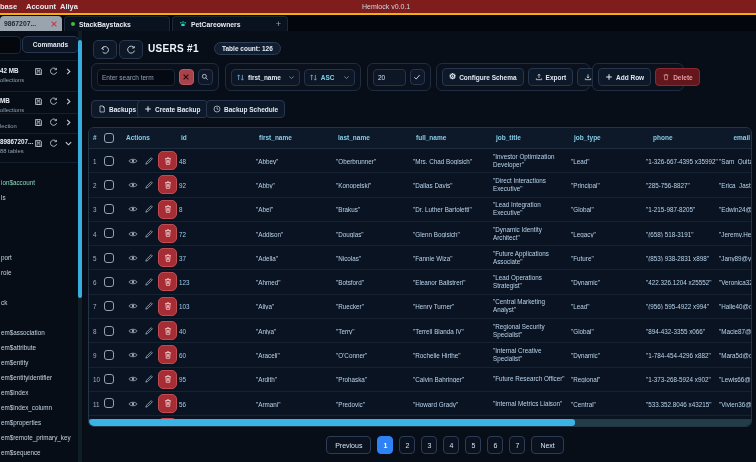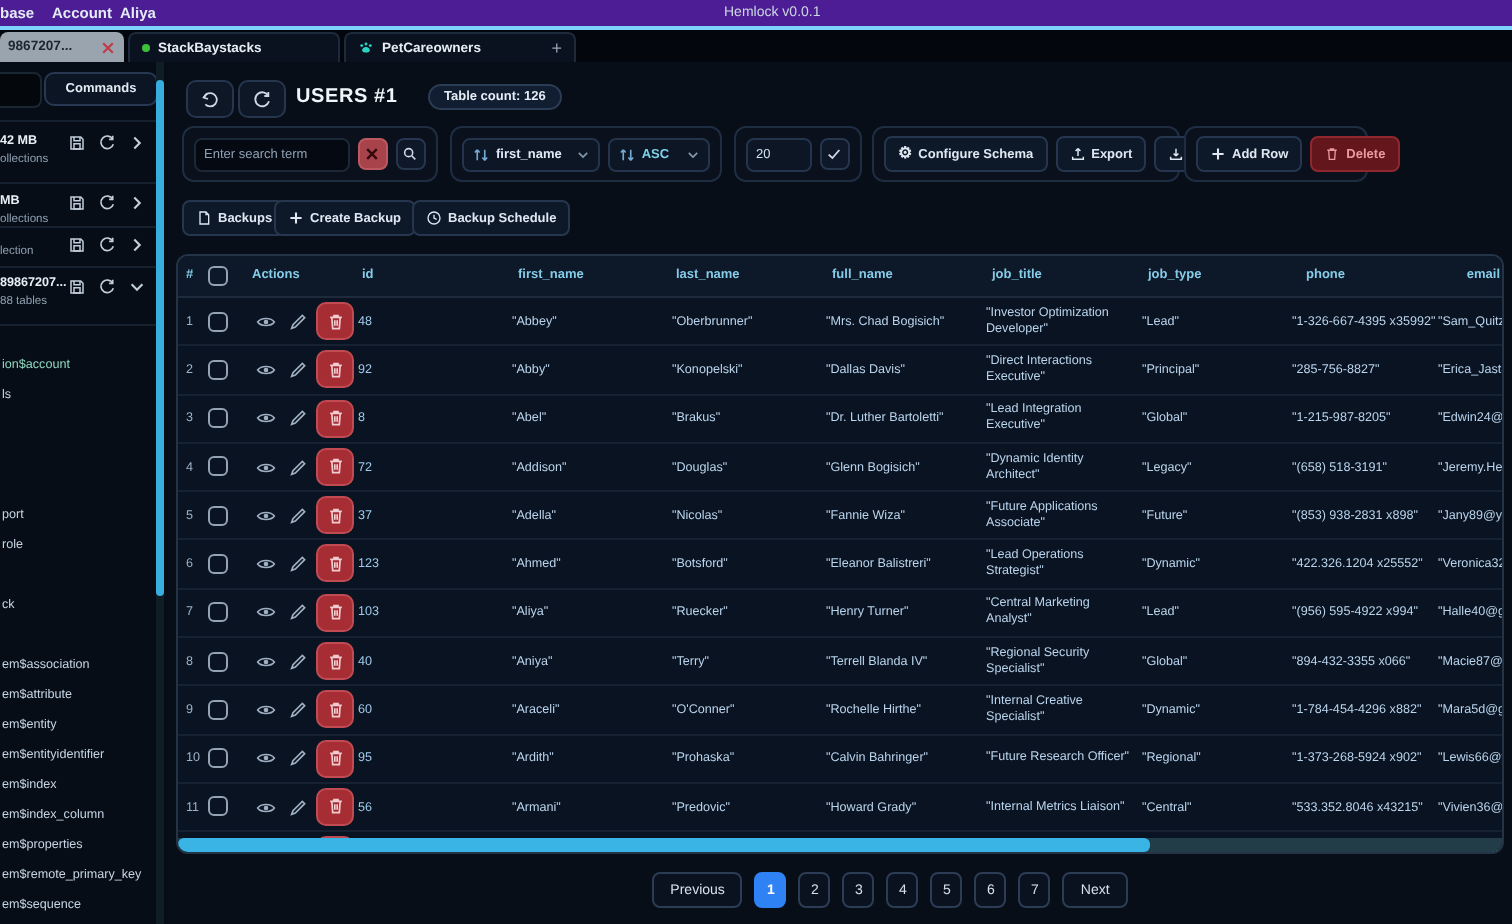--- a/index.html
+++ b/index.html
@@ -5,21 +5,21 @@
   html,body{margin:0;padding:0;}
   body{
     width:756px;height:462px;overflow:hidden;position:relative;
     background:#04090f;color:#dbe5ef;
     font-family:"Liberation Sans","DejaVu Sans",sans-serif;
     -webkit-font-smoothing:antialiased;
   }
   .screen{position:absolute;inset:0;}
   svg{display:block;}
   
-  .menubar{position:absolute;left:0;top:0;width:756px;height:13px;background:#4c1d95;border-bottom:2px solid #7dd3fc;text-decoration:underline;}
+  .menubar{position:absolute;left:0;top:0;width:756px;height:13px;background:#7f1d1d;border-bottom:2px solid #eab308;text-decoration:underline;}
   .menu-item{position:absolute;top:2px;font-size:7.5px;font-weight:bold;color:#e3ecf4;cursor:default;}
   .mi-0{left:0px;} .mi-1{left:26px;} .mi-2{left:60px;}
   .app-title{position:absolute;left:362px;top:3px;font-size:7px;color:#cdd8e2;}
   
   .tabstrip{position:absolute;left:0;top:15px;width:756px;height:16px;background:#03070d;}
   .tab{position:absolute;top:1px;height:15px;display:flex;align-items:center;box-sizing:border-box;}
   .tab-dark{background:#0a1220;border:1px solid #1d2a3a;border-bottom:none;border-radius:4px 4px 0 0;color:#e6edf4;}
   .tab1{left:0;width:62px;background:#9aa4ae;border-radius:4px 4px 0 0;color:#16202b;padding:0 4px;justify-content:space-between;}
   .tab1 .tab-label{font-size:6.8px;font-weight:bold;color:#1b2631;}
   .tab1-close{width:8px;height:8px;color:#c43a48;}

